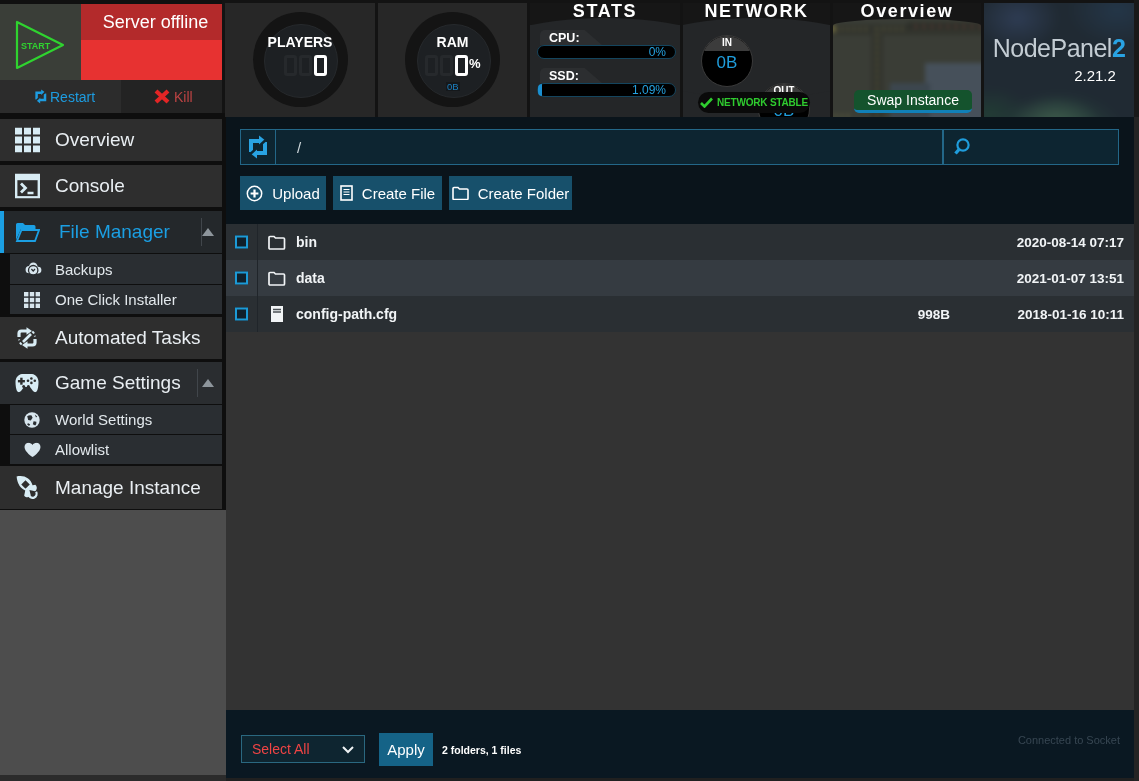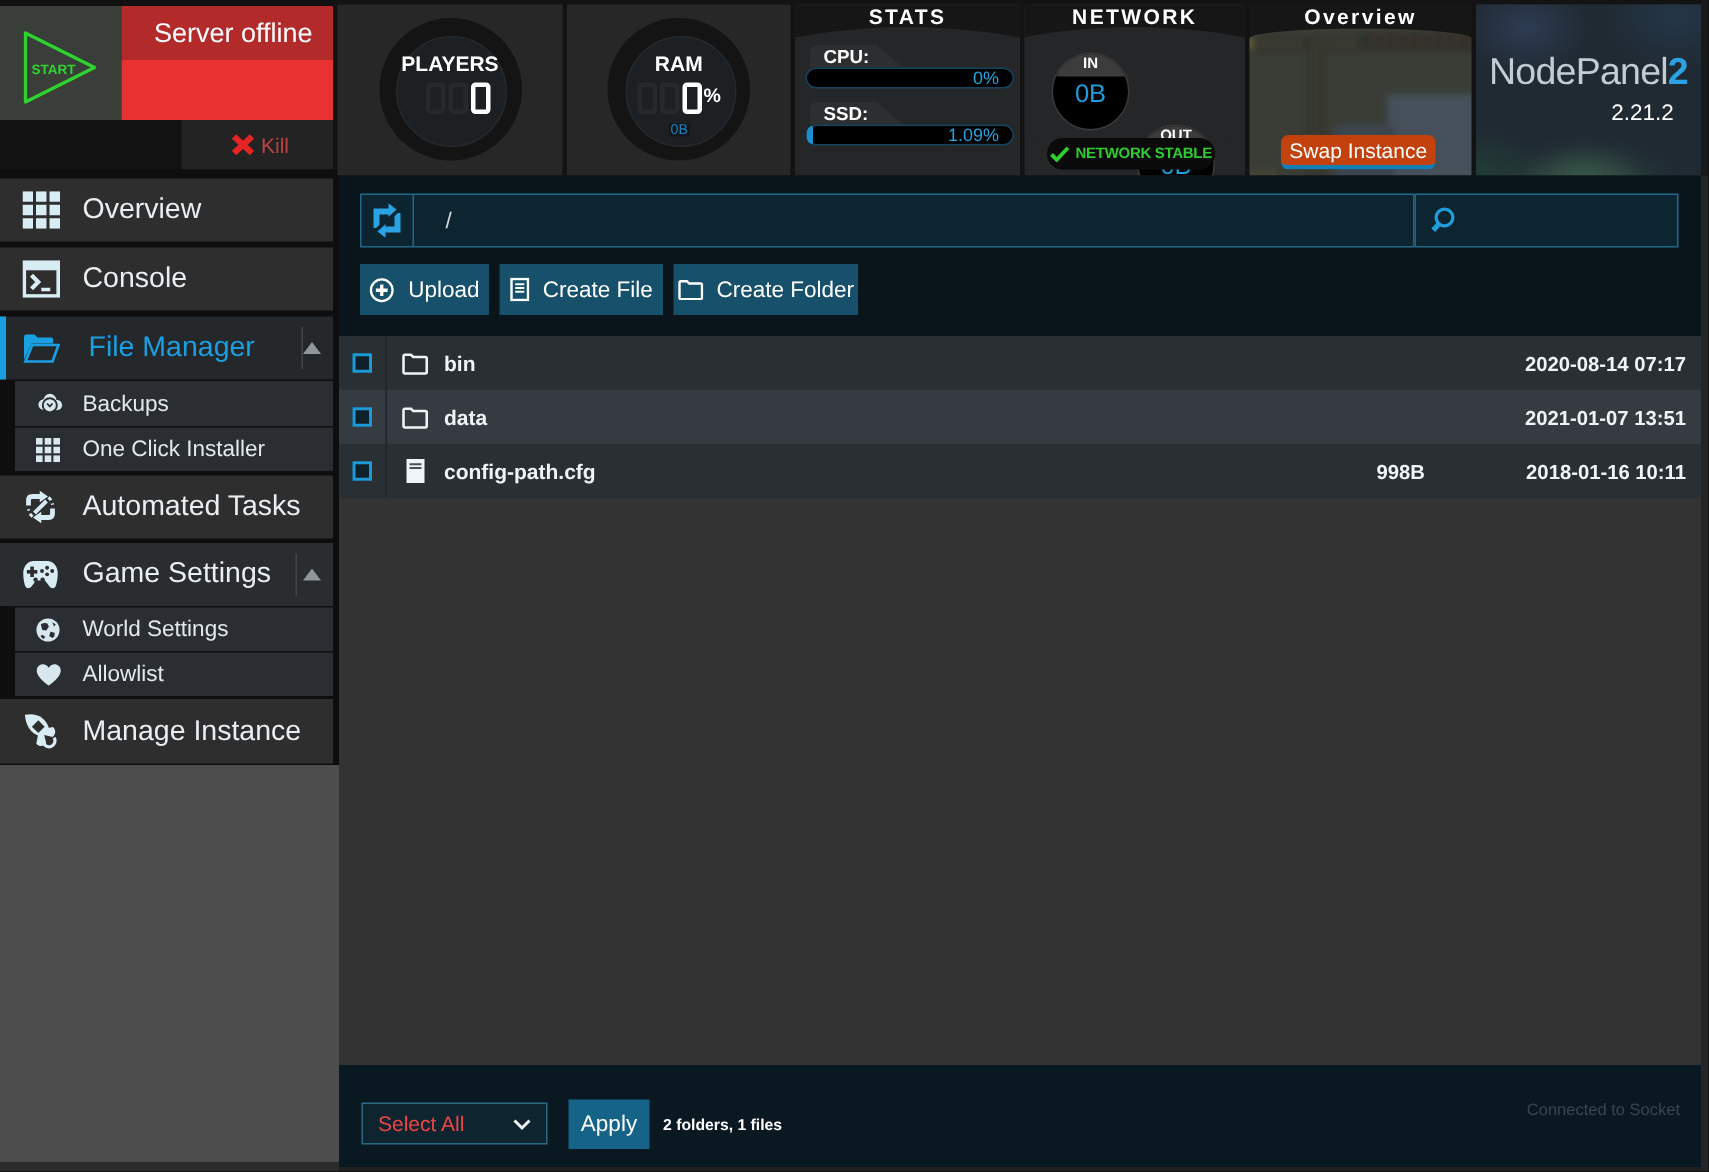--- a/index.html
+++ b/index.html
@@ -1,21 +1,21 @@
 <!DOCTYPE html>
 <html><head>
 <meta charset="utf-8">
 <style>
   html,body{margin:0;padding:0;background:#111;}
   #page{position:relative;width:1139px;height:781px;overflow:hidden;background:#131313;
         font-family:"Liberation Sans",sans-serif;}
   .abs{position:absolute;}
   .panel{position:absolute;top:3px;height:114px;background:#272727;overflow:hidden;}
   .phead{position:absolute;top:0;left:0;right:0;height:24px;background:#161616;
-         color:#fff;font-weight:bold;font-size:14px;letter-spacing:1.6px;
+         color:#fff;font-weight:bold;font-size:18px;letter-spacing:1.6px;
          text-align:center;line-height:17px;}
   .dome{position:absolute;top:18px;width:260px;height:80px;border-radius:50%;background:#242628;}
   .seg{display:inline-block;width:7px;height:15px;border:3px solid #26292c;border-radius:3px;margin:0 1px;}
   .segw{border-color:#fff;}
   .mitem{position:absolute;left:0;width:222px;background:#2e2e2e;color:#e9eef2;font-size:19px;}
   .mlabel{position:absolute;left:55px;top:0;bottom:0;display:flex;align-items:center;}
   .sitem{position:absolute;left:10px;width:212px;background:#2a2e32;color:#e2e8ec;font-size:15px;}
   .slabel{position:absolute;left:45px;top:0;bottom:0;display:flex;align-items:center;}
   .micon{position:absolute;left:15px;top:50%;transform:translateY(-50%);}
   .sicon{position:absolute;left:14px;top:50%;transform:translateY(-50%);}
@@ -41,20 +41,31 @@
   <div class="abs" style="left:0;top:0;width:222px;height:4px;background:#101010;"></div>
   <div class="abs" id="startcell" style="left:0;top:4px;width:81px;height:76px;background:#3a3e38;">
     <svg width="54" height="54" style="position:absolute;left:13px;top:14px;">
       <polygon points="4,4 4,50 50,27" fill="none" stroke="#2fd32f" stroke-width="2.2" stroke-linejoin="round"></polygon>
       <text x="8" y="31" fill="#2fd32f" font-size="9" font-weight="bold" font-family="Liberation Sans">START</text>
     </svg>
   </div>
   <div class="abs" style="left:81px;top:4px;width:141px;height:36px;box-sizing:border-box;background:#b32a2b;
        color:#fff;font-size:18px;display:flex;align-items:center;justify-content:center;padding-left:8px;">Server offline</div>
   <div class="abs" style="left:81px;top:40px;width:141px;height:40px;background:#e73231;"></div>
+  <div class="abs" style="left:0;top:80px;width:121px;height:33px;background:#2c2c2c;">
+    <svg width="14" height="15" style="position:absolute;left:34px;top:9px;">
+      <path d="M2.6,10.4 V3.8 H7.8" fill="none" stroke="#1d9ce0" stroke-width="2.5"></path>
+      <polygon points="7.2,0.4 11.6,3.8 7.2,7.2" fill="#1d9ce0"></polygon>
+      <path d="M11,4.4 V11 H5.6" fill="none" stroke="#1d9ce0" stroke-width="2.5"></path>
+      <polygon points="6.2,7.6 1.8,11 6.2,14.4" fill="#1d9ce0"></polygon>
+      <path d="M0.6,13 L13,1.6" stroke="#2c2c2c" stroke-width="1.5"></path>
+    </svg>
+    <span style="position:absolute;left:50px;top:0;height:33px;display:flex;align-items:center;
+          color:#1d9ce0;font-size:14px;">Restart</span>
+  </div>
   <div class="abs" style="left:121px;top:80px;width:101px;height:33px;background:#232323;">
     <svg width="16" height="15" style="position:absolute;left:33px;top:9px;">
       <path d="M2,2 L14,13 M14,2 L2,13" stroke="#e32525" stroke-width="4.2"></path>
     </svg>
     <span style="position:absolute;left:53px;top:0;height:33px;display:flex;align-items:center;
           color:#bc4343;font-size:14px;">Kill</span>
   </div>
   <div class="abs" style="left:0;top:113px;width:226px;height:668px;background:#0e0e0e;"></div>
 
   <div class="mitem" style="top:119px;height:42px;">
@@ -250,21 +261,21 @@
         <div style="position:absolute;left:46px;top:13px;width:12px;height:101px;background:#31332d;"></div>
         <div style="position:absolute;left:49px;top:13px;width:6px;height:101px;background:repeating-linear-gradient(180deg,transparent 0 4px,#67633c 4px 6px);opacity:.5;"></div>
         <div style="position:absolute;left:100px;top:52px;width:64px;height:62px;background:#46505a;"></div>
         <div style="position:absolute;left:65px;top:72px;width:40px;height:42px;background:#3c464e;"></div>
 
         <div style="position:absolute;left:0px;top:14px;width:11px;height:8px;background:#6e6a3e;opacity:.75;"></div>
         <div style="position:absolute;left:0px;top:102px;width:26px;height:6px;background:repeating-linear-gradient(90deg,transparent 0 4px,#67633c 4px 6px);opacity:.6;"></div>
       </div>
     </div>
     <div class="phead" style="height:17px;background:none;">Overview</div>
-    <div style="position:absolute;left:21px;top:87px;width:103px;height:20px;background:#c2410c;border-radius:5px;
+    <div style="position:absolute;left:21px;top:87px;width:118px;height:20px;background:#14532d;border-radius:5px;
          border-bottom:3px solid #1180b8;color:#fff;font-size:14px;display:flex;align-items:center;justify-content:center;">Swap Instance</div>
   </div>
 
   <div class="panel" style="left:984px;width:150px;overflow:hidden;">
     <div style="position:absolute;left:-8px;top:-8px;width:166px;height:130px;filter:blur(3px);
          background:
            radial-gradient(60px 45px at 25% 18%, #2e3c53 0%, transparent 70%),
            radial-gradient(70px 50px at 85% 12%, #243648 0%, transparent 70%),
            radial-gradient(60px 35px at 48% 98%, #3d5a4b 0%, transparent 75%),
            radial-gradient(90px 60px at 50% 108%, #2a4a3e 0%, transparent 75%),

